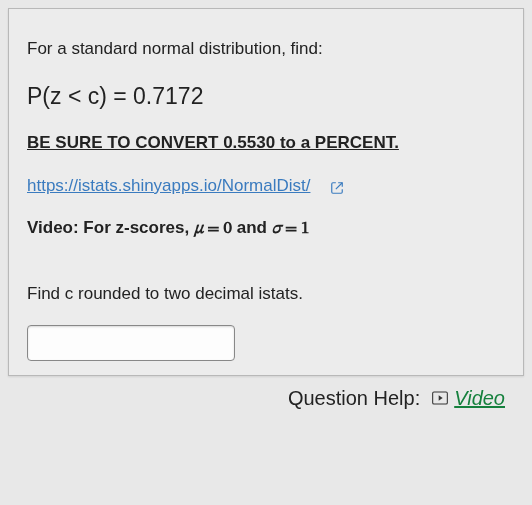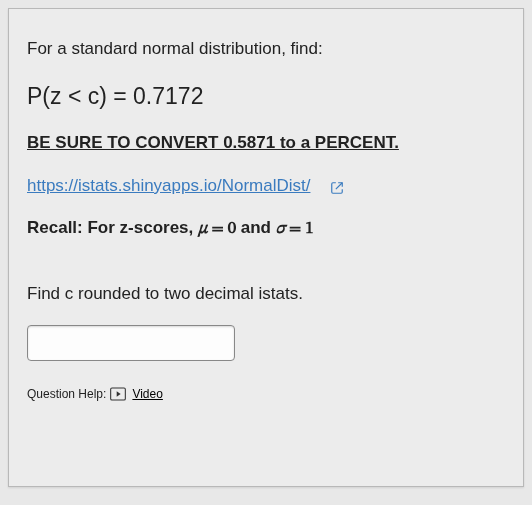--- a/index.html
+++ b/index.html
@@ -8,21 +8,21 @@
       background: #e8e8e8;
       width: 532px;
       height: 505px;
       overflow: hidden;
       padding: 0;
     }
     .panel {
       background: #ececec;
       border: 1px solid #b8b8b8;
       margin: 8px;
-      height: 479px;
+      height: 368px;
       padding: 24px 18px 12px 18px;
       color: #222;
       position: relative;
       box-shadow: 0 1px 2px rgba(0,0,0,0.1);
     }
     .line { margin-bottom: 18px; font-size: 17px; line-height: 1.45; }
     .line1 { margin-top: 4px; }
     .bold { font-weight: 700; }
     .eqn { font-size: 23px; }
     .convert { text-decoration: underline; font-weight: 700; font-size: 17px; }
@@ -42,51 +42,51 @@
       height: 36px;
       border: 1px solid #888;
       background: #fdfdfd;
       border-radius: 4px;
       box-shadow: inset 0 1px 2px rgba(0,0,0,0.15);
       padding: 4px 8px;
       font-size: 15px;
       display: block;
       margin-bottom: 26px;
     }
-    .help-row { font-size: 12px; display: flex; align-items: center; gap: 4px; }
-    .video-link { color: #000000; display: inline-flex; align-items: center; gap: 6px; }
+    .help-row { font-size: 20px; display: flex; align-items: center; gap: 12px; justify-content: flex-end; }
+    .video-link { color: #15803d; display: inline-flex; align-items: center; gap: 6px; font-style: italic; }
     .play-icon { display: inline-flex; color: #333; }
   </style>
 </head>
 <body>
 
 <div class="panel">
 
   <div class="line line1">For a standard normal distribution, find:</div>
 
   <div class="line eqn">P(z &lt; c) = 0.7172</div>
 
 
-  <div class="line convert">BE SURE TO CONVERT 0.5871 to a PERCENT.</div>
+  <div class="line convert">BE SURE TO CONVERT 0.5530 to a PERCENT.</div>
 
   <div class="line">
     <a class="link" href="#">
       <span>https://istats.shinyapps.io/NormalDist/</span>
       <span class="ext-icon">
         <svg width="14" height="14" viewBox="0 0 24 24" fill="none" stroke="currentColor" stroke-width="2">
           <path d="M14 3h7v7"></path>
             <path d="M10 14 21 3"></path>
             <path d="M21 14v5a2 2 0 0 1-2 2H5a2 2 0 0 1-2-2V5a2 2 0 0 1 2-2h5"></path>
         </svg>
       </span>
     </a>
   </div>
 
   <div class="line bold">
-    <span>Recall: For z-scores, </span><span class="math ital">μ</span><span class="math"> = 0</span><span>  and  </span><span class="math ital">σ</span><span class="math"> = 1</span>
+    <span>Video: For z-scores, </span><span class="math ital">μ</span><span class="math"> = 0</span><span>  and  </span><span class="math ital">σ</span><span class="math"> = 1</span>
   </div>
 
   <div class="section-gap"></div>
 
   <div class="line">Find c rounded to two decimal istats.</div>
 
   <input type="text" class="answer-input" value="" style="">
 
   <div class="help-row">
     <span>Question Help:</span>

